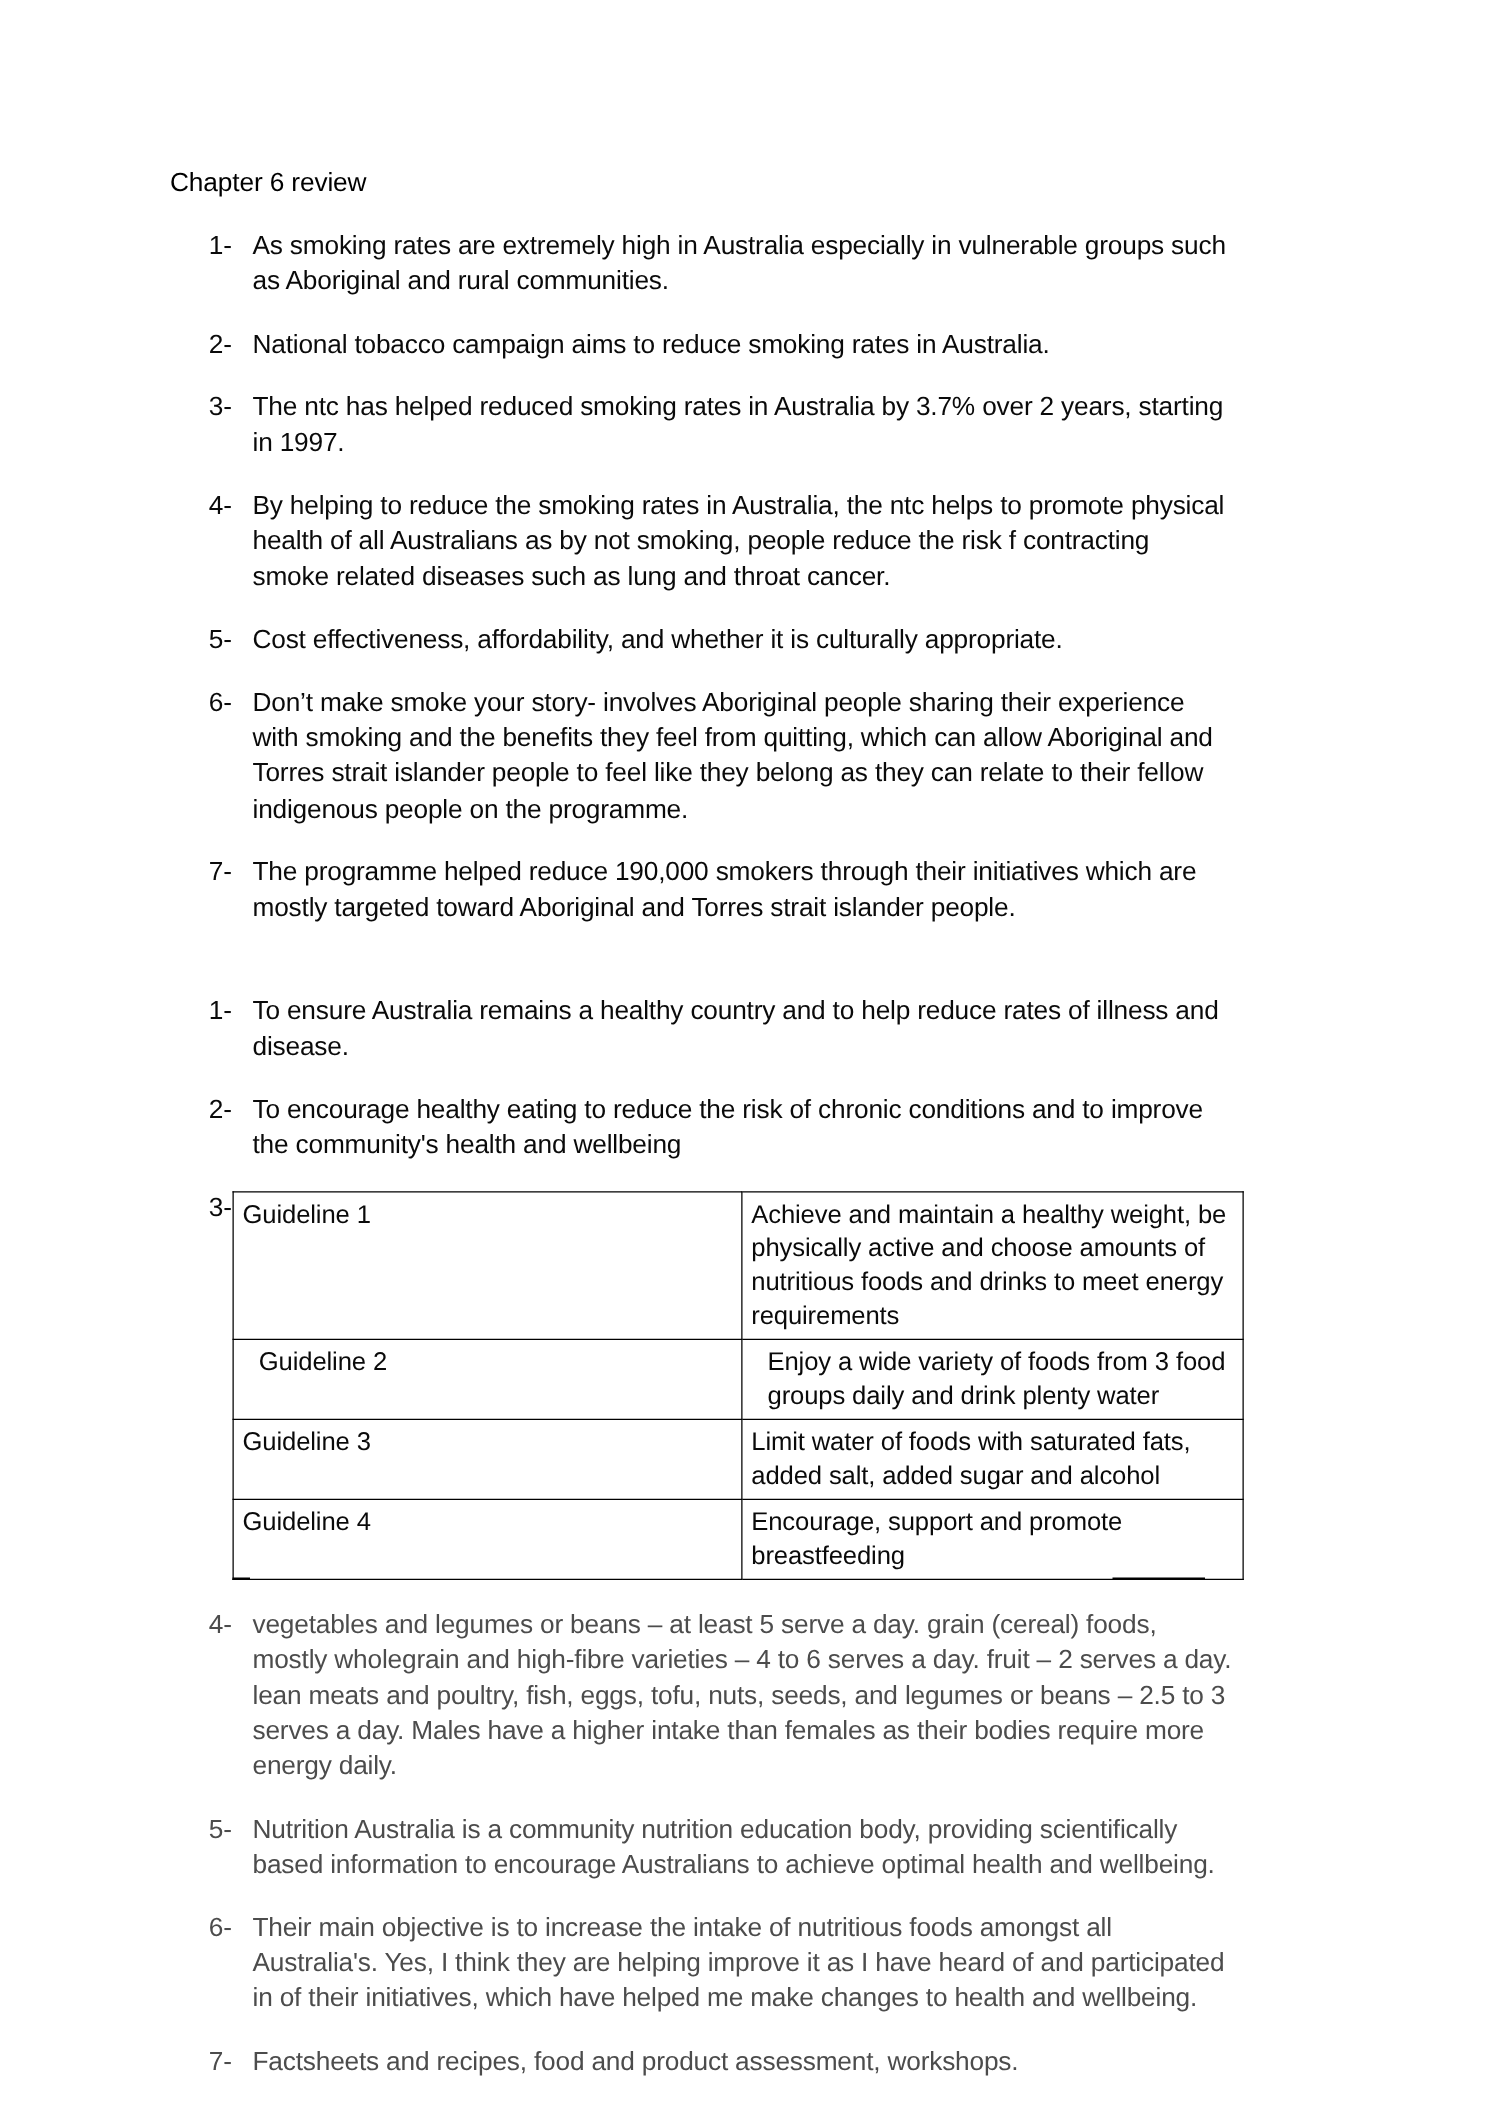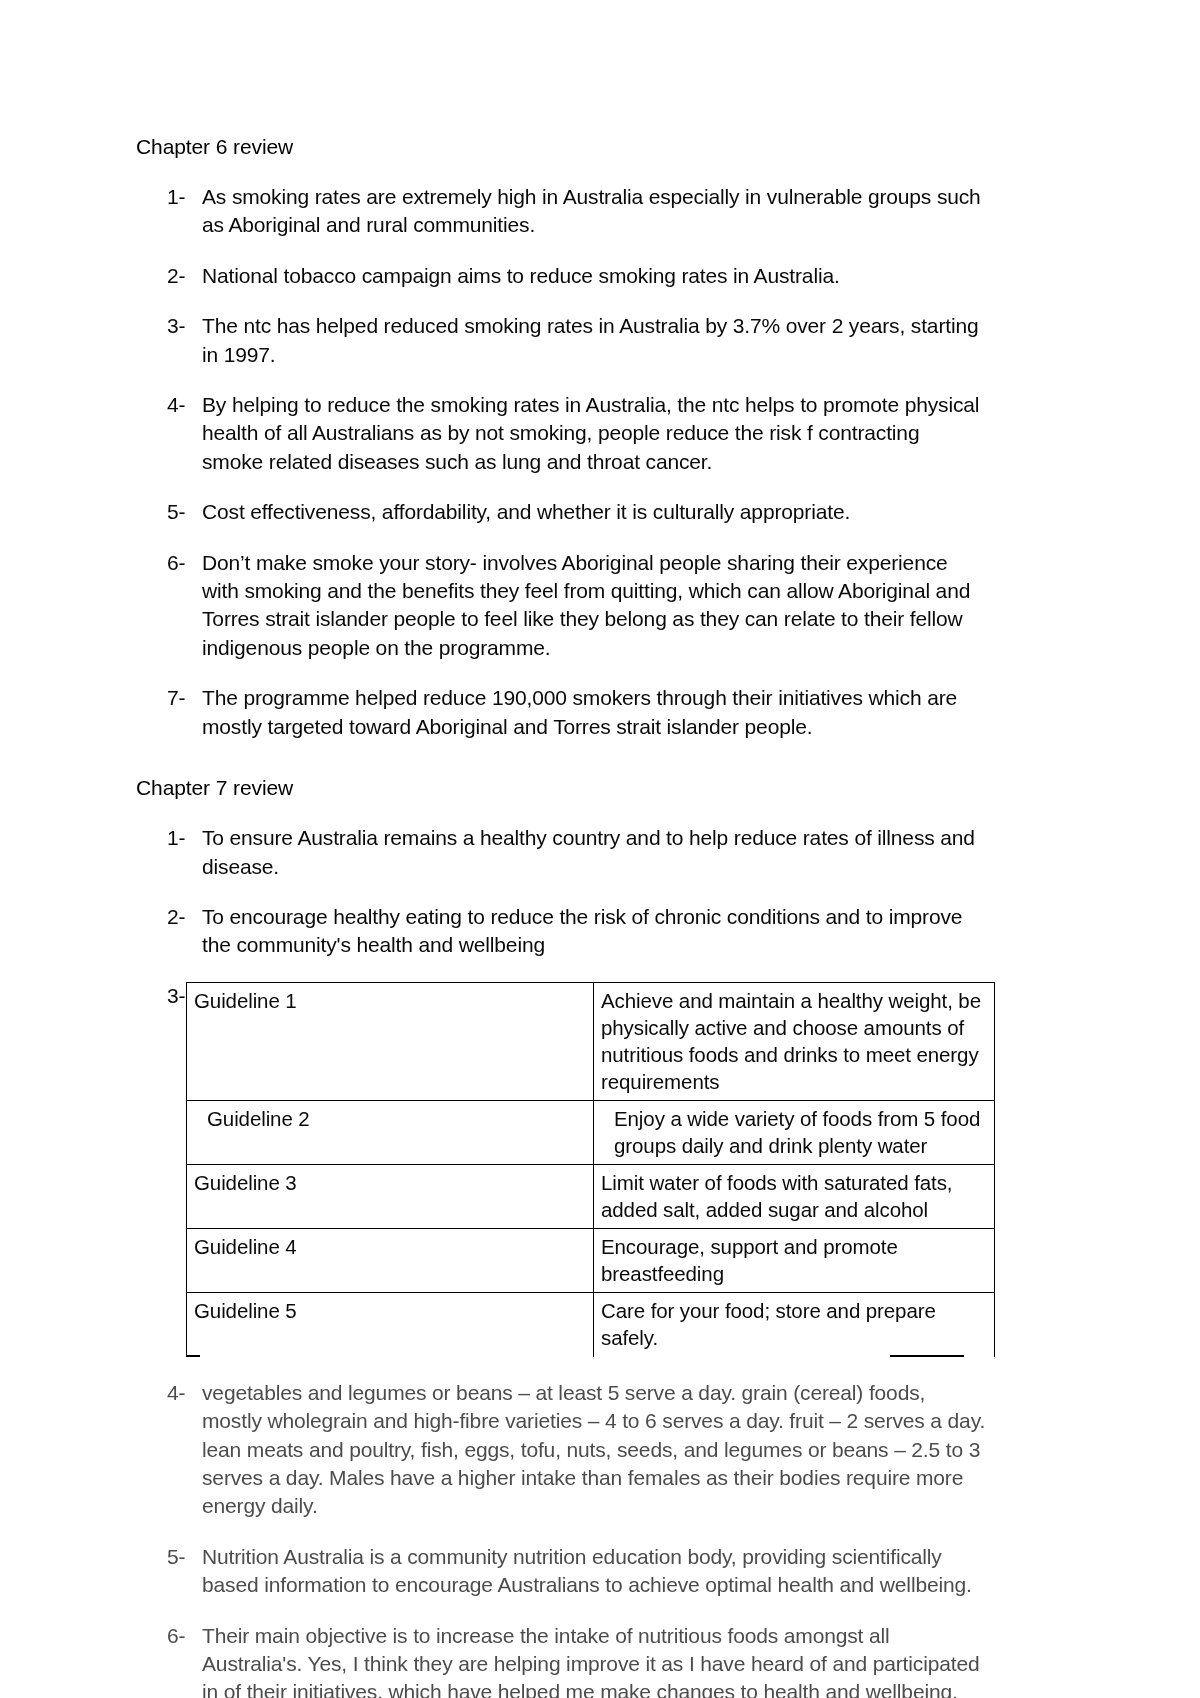--- a/index.html
+++ b/index.html
@@ -161,21 +161,20 @@
         <span class="text">Don’t make smoke your story- involves Aboriginal people sharing their experience with smoking and the benefits they feel from quitting, which can allow Aboriginal and Torres strait islander people to feel like they belong as they can relate to their fellow indigenous people on the programme.</span>
       </li>
       <li>
         <span class="marker">7-</span>
         <span class="text">The programme helped reduce 190,000 smokers through their initiatives which are mostly targeted toward Aboriginal and Torres strait islander people.</span>
       </li>
     </ol>
 
     <div class="spacer-block"></div>
 
-    <div class="section-heading">Chapter 7 review</div>
 
     <ol class="numlist sec-dark">
       <li>
         <span class="marker">1-</span>
         <span class="text">To ensure Australia remains a healthy country and to help reduce rates of illness and disease.</span>
       </li>
       <li>
         <span class="marker">2-</span>
         <span class="text">To encourage healthy eating to reduce the risk of chronic conditions and to improve the community's health and wellbeing</span>
       </li>
@@ -187,33 +186,29 @@
 
     <div class="table-wrap">
       <table class="guidelines">
         <tbody>
             <tr class="r1">
           <td class="label">Guideline 1</td>
           <td class="desc">Achieve and maintain a healthy weight, be physically active and choose amounts of nutritious foods and drinks to meet energy requirements</td>
         </tr>
         <tr class="r2">
           <td class="label">Guideline 2</td>
-          <td class="desc">Enjoy a wide variety of foods from 5 food groups daily and drink plenty water</td>
+          <td class="desc">Enjoy a wide variety of foods from 3 food groups daily and drink plenty water</td>
         </tr>
         <tr class="r3">
           <td class="label">Guideline 3</td>
           <td class="desc">Limit water of foods with saturated fats, added salt, added sugar and alcohol</td>
         </tr>
         <tr class="r4">
           <td class="label">Guideline 4</td>
           <td class="desc">Encourage, support and promote breastfeeding</td>
-        </tr>
-        <tr class="r5">
-          <td class="label">Guideline 5</td>
-          <td class="desc">Care for your food; store and prepare safely.</td>
         </tr>
       </tbody>
         </table>
       <div class="stub left"></div>
       <div class="stub right"></div>
     </div>
 
     <ol class="numlist sec-light">
       <li>
         <span class="marker">4-</span>

